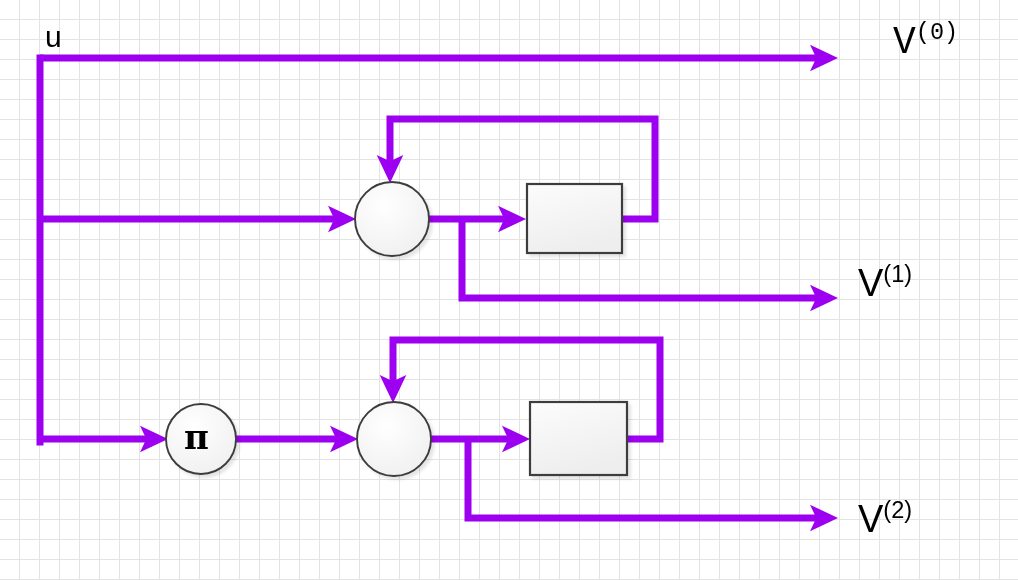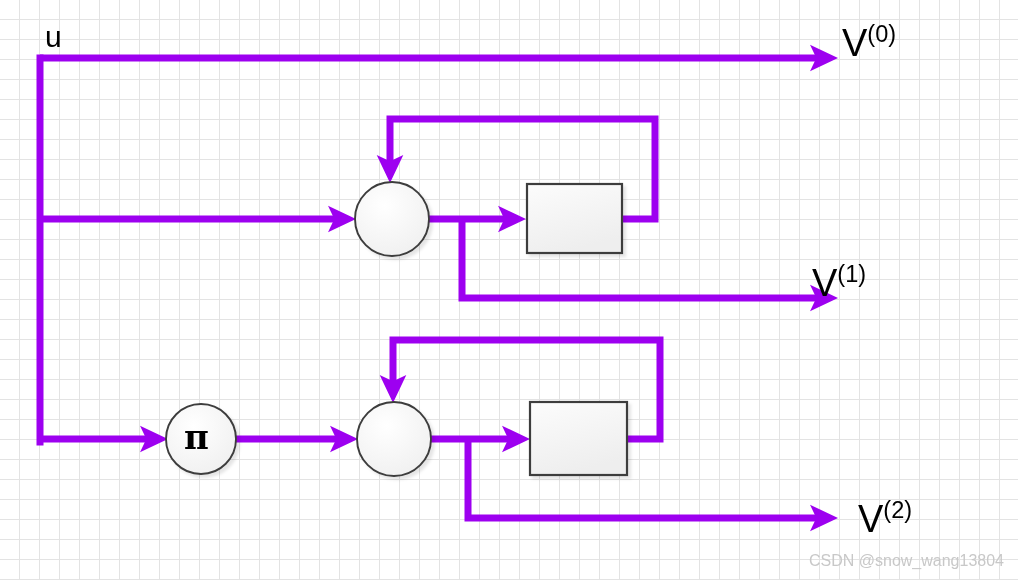--- a/index.html
+++ b/index.html
@@ -131,27 +131,26 @@
       <circle cx="394" cy="439" r="37" fill="url(#nodeFill)" stroke="#3d3d3d" stroke-width="1.9" filter="url(#softShadow)"></circle>
 
       <circle cx="201" cy="439" r="35" fill="url(#nodeFill)" stroke="#3d3d3d" stroke-width="1.9" filter="url(#softShadow)"></circle>
     </g>
   </svg>
 
   <div class="in-label" style="left:45px; top:22px;">u</div>
 
   <div class="pi-label" style="left:184px; top:420px;">π</div>
 
-  <div class="out-label" style="left:842px; top:24px;">
+  <div class="out-label" style="left:893px; top:24px;font-family:Liberation Mono, monospace;">
     <span>V</span><sup>(0)</sup>
   </div>
 
-  <div class="out-label" style="left:812px; top:264px;">
+  <div class="out-label" style="left:858px; top:264px;">
     <span>V</span><sup>(1)</sup>
   </div>
 
   <div class="out-label" style="left:858px; top:500px;">
     <span>V</span><sup>(2)</sup>
   </div>
 
-  <div class="watermark">CSDN @snow_wang13804</div>
 
 </div>
 
 </body></html>

